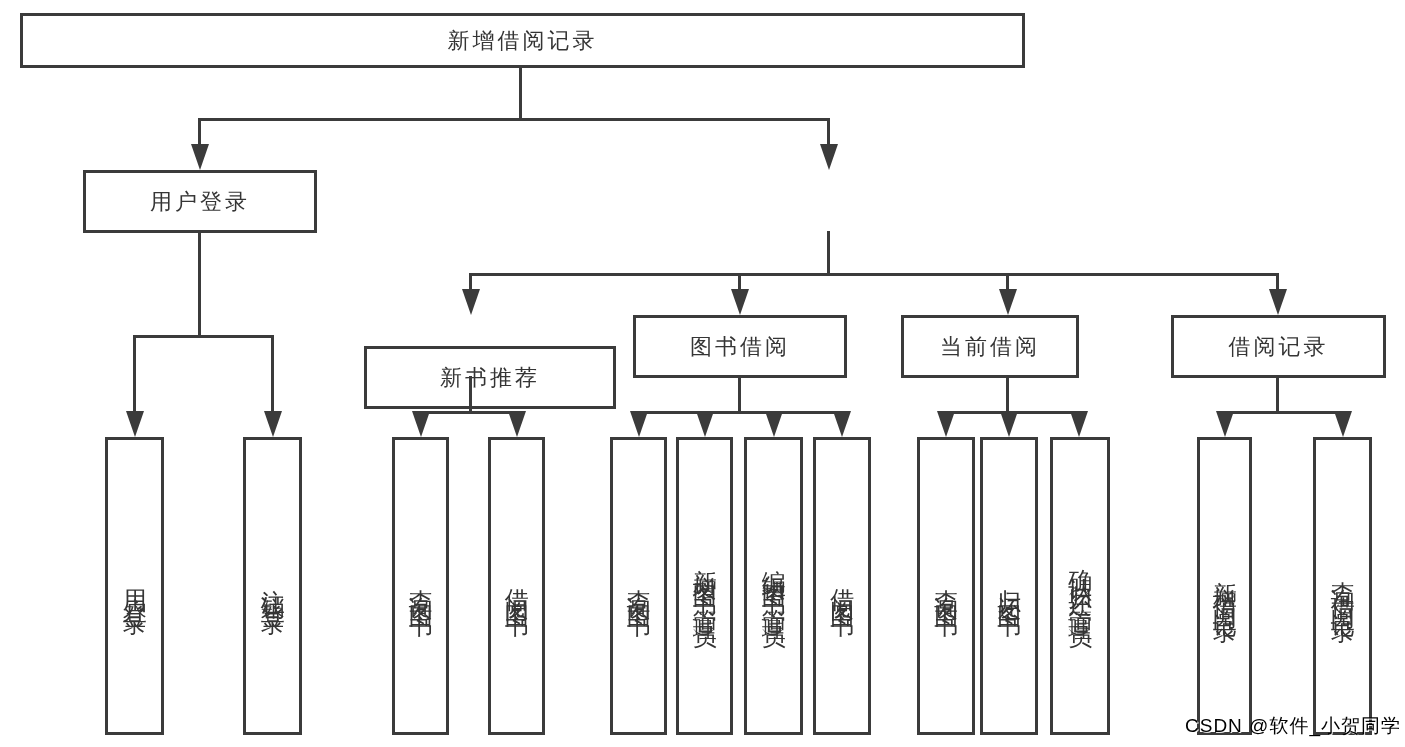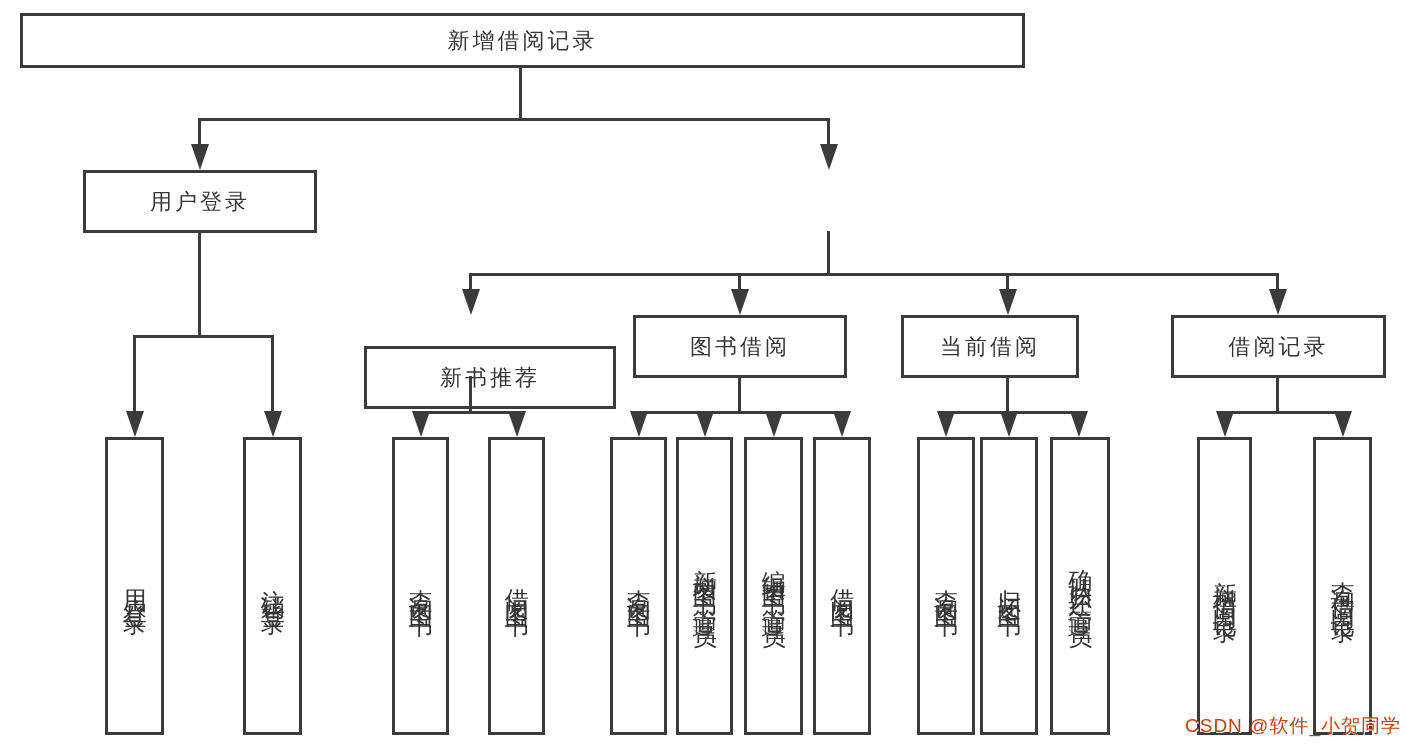--- a/index.html
+++ b/index.html
@@ -45,21 +45,21 @@
     border-left: 9px solid transparent;
     border-right: 9px solid transparent;
     border-top: 26px solid #3b3b3b;
   }
   .watermark {
     position: absolute;
     left: 1185px;
     top: 713px;
     font-size: 19px;
     letter-spacing: 1px;
-    color: #c2410c;
+    color: #000000;
     text-shadow: 1px 1px 0 rgba(255,255,255,0.85);
     z-index: 5;
     white-space: nowrap;
   }
 </style>
 </head>
 <body>
 
 <div class="stage">
 

